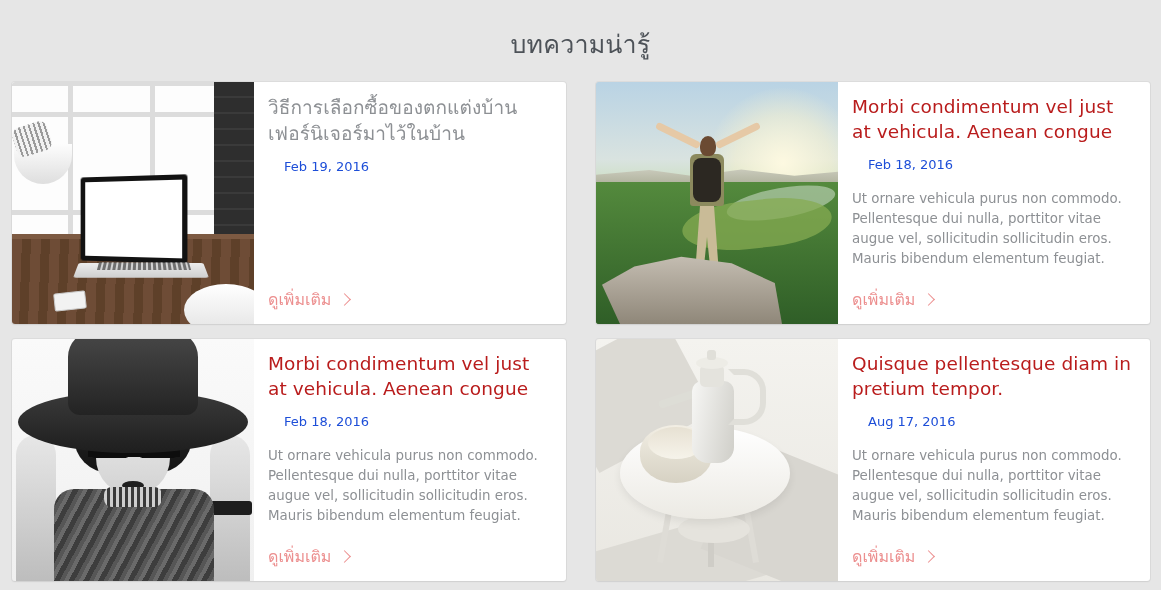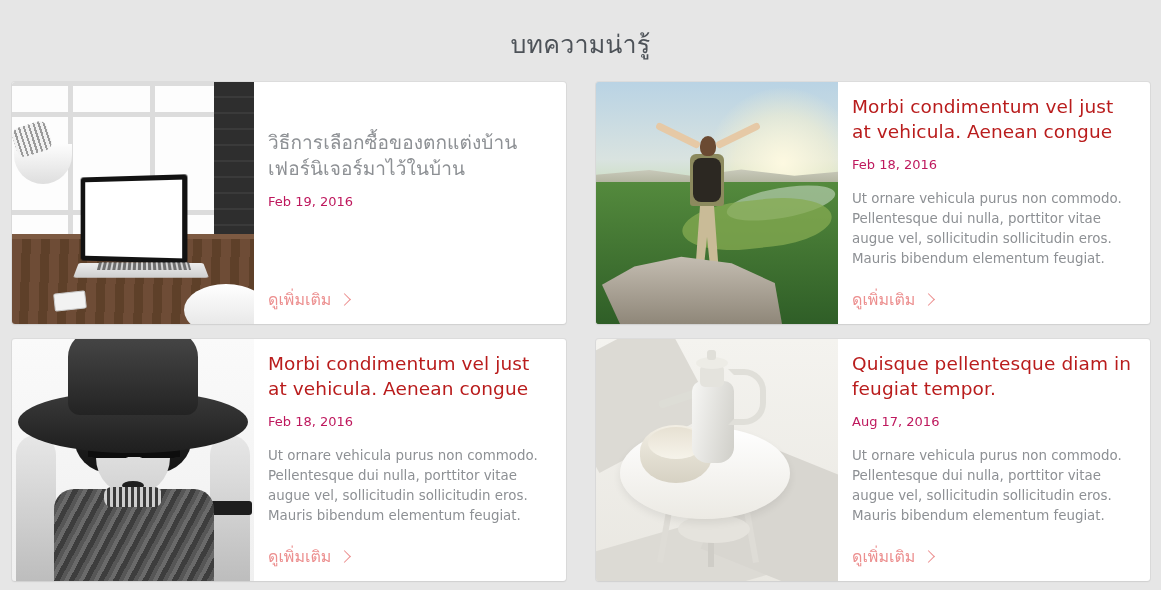--- a/index.html
+++ b/index.html
@@ -53,26 +53,26 @@
     position:relative;
   }
   .card-heading{
     font-size:18.5px;
     line-height:25px;
     color:#b91c1c;
     font-weight:400;
     margin:0 0 2px 0;
     letter-spacing:.1px;
   }
-  .card-heading.thai{font-size:19px;line-height:26px;color:#8d9094;margin-top:35px;}
+  .card-heading.thai{font-size:19px;line-height:26px;color:#8d9094;}
   .card-date{
     font-size:13px;
     line-height:18px;
-    color:#be185d;
-    margin:12px 0 0 0;
+    color:#1d4ed8;
+    margin:12px 0 0 16px;
   }
   .card-excerpt{
     font-size:13.4px;
     line-height:20px;
     color:#8d9094;
     margin:15px 0 0 0;
   }
   .card-excerpt.thai{line-height:21px;}
   .read-more{
     position:absolute;
@@ -316,21 +316,21 @@
           <div class="bowl-in"></div>
           <div class="spout"></div>
           <div class="pot-body"></div>
           <div class="handle"></div>
           <div class="pot-neck"></div>
           <div class="pot-lid"></div>
           <div class="pot-knob"></div>
         </div>
       </div>
       <div class="card-body">
-        <h2 class="card-heading">Quisque pellentesque diam in feugiat tempor.</h2>
+        <h2 class="card-heading">Quisque pellentesque diam in pretium tempor.</h2>
         <div class="card-date">Aug 17, 2016</div>
         <p class="card-excerpt">Ut ornare vehicula purus non commodo. Pellentesque dui nulla, porttitor vitae augue vel, sollicitudin sollicitudin eros. Mauris bibendum elementum feugiat.</p>
         <a class="read-more">
           <span>ดูเพิ่มเติม</span>
           <span class="chev"></span>
         </a>
       </div>
     </div>
 
   </div>

